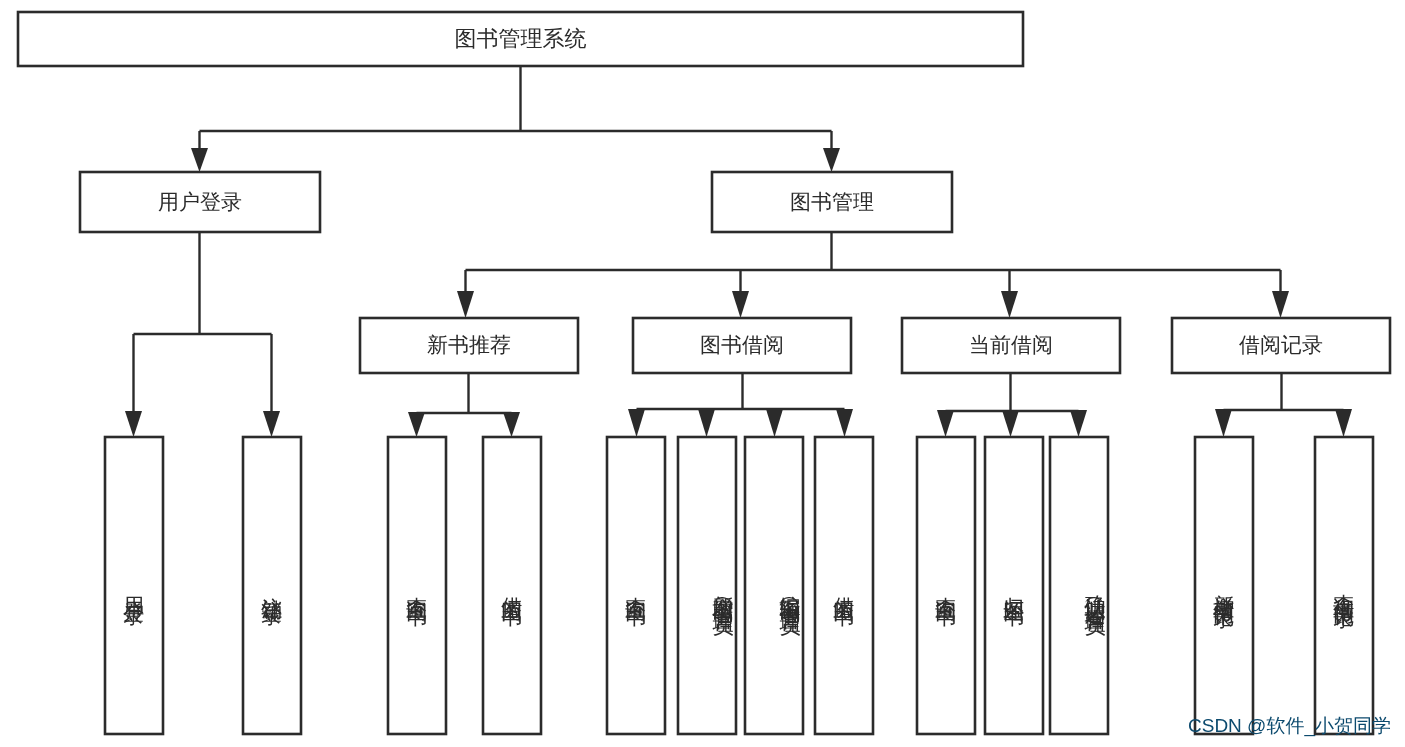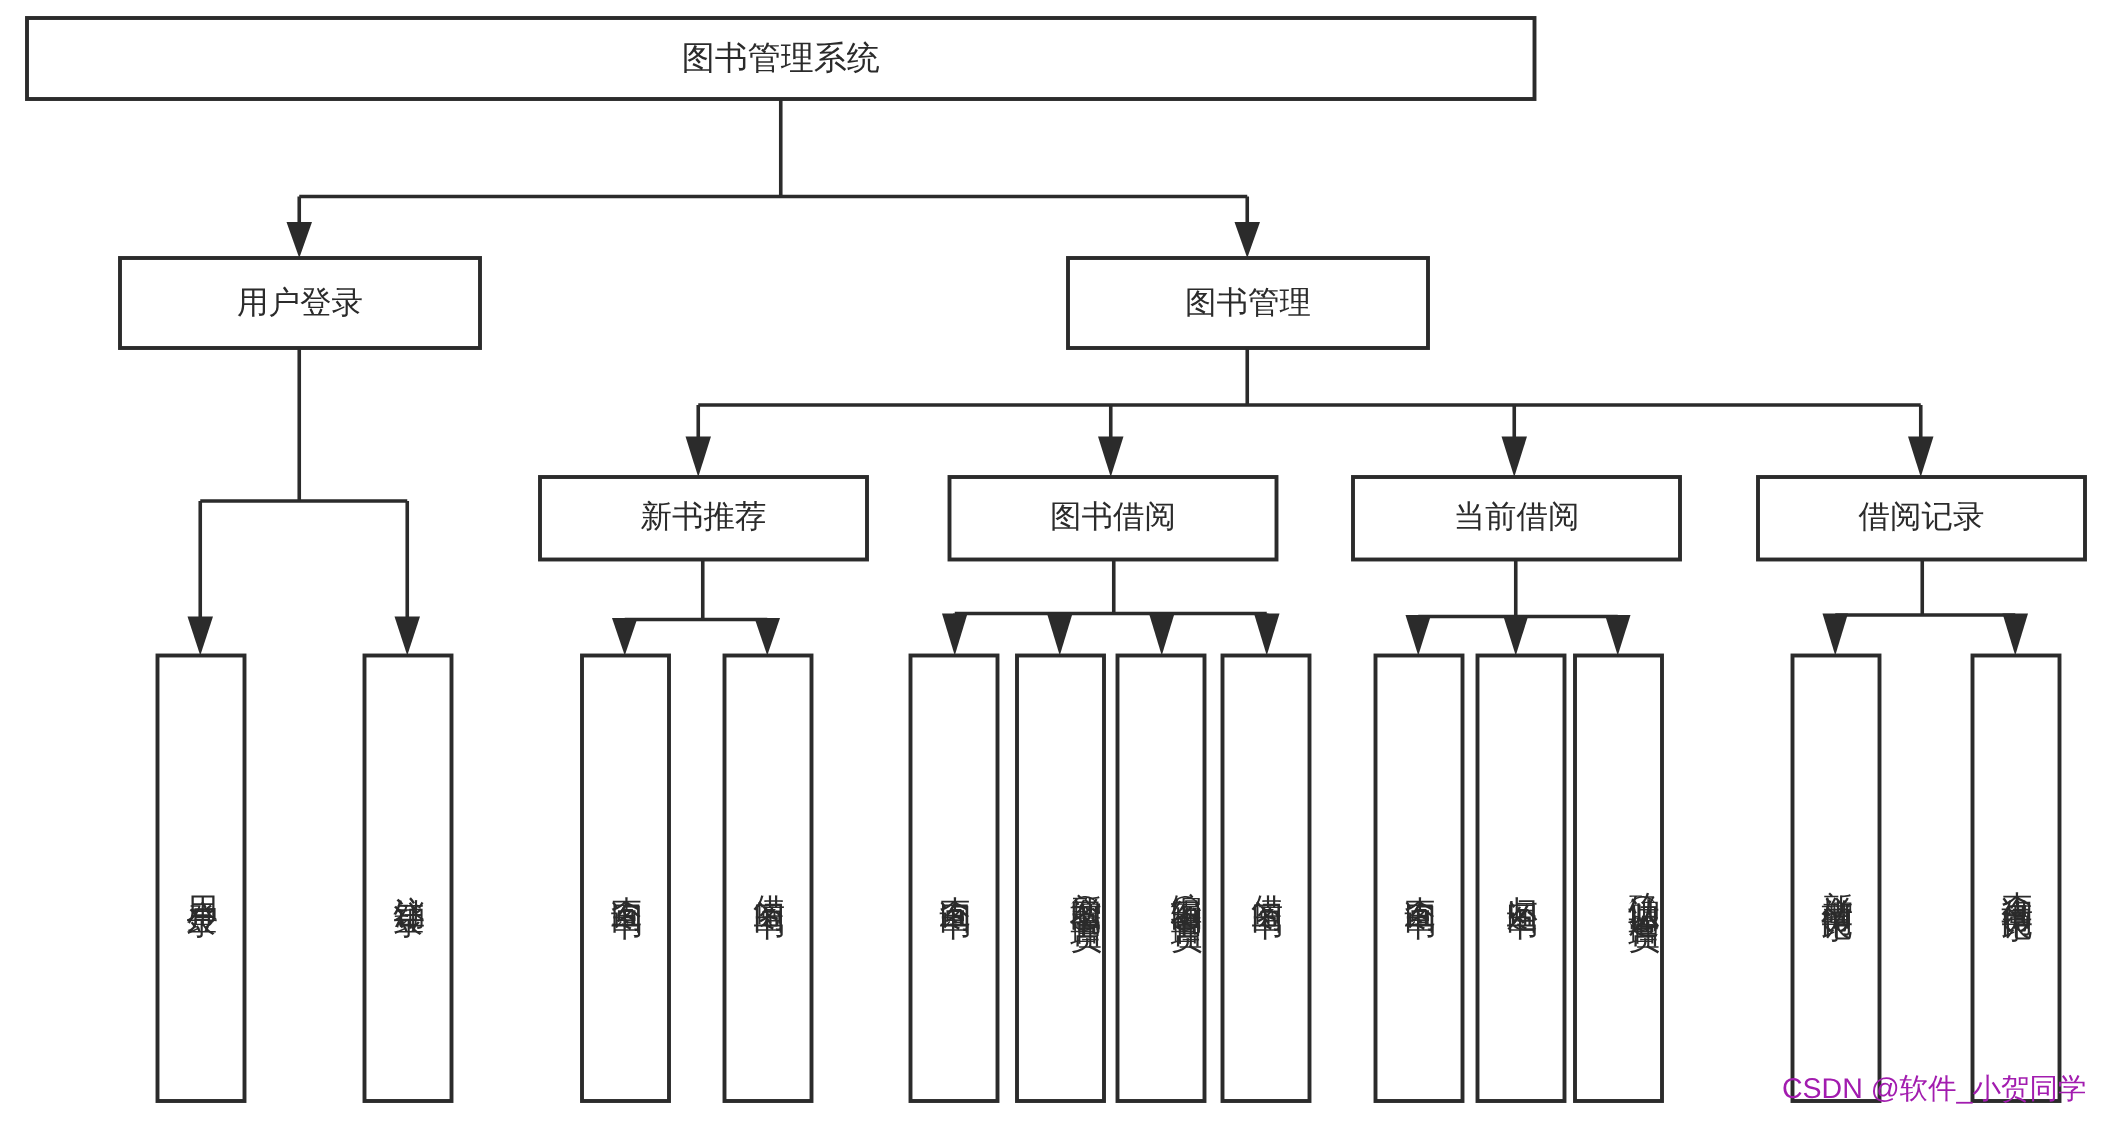--- a/index.html
+++ b/index.html
@@ -66,21 +66,21 @@
     display: flex;
     align-items: center;
     justify-content: center;
     pointer-events: none;
     user-select: none;
   }
   .watermark {
     position: absolute;
     font-family: "Liberation Sans", "DejaVu Sans", sans-serif;
     font-size: 19px;
-    color: #a21caf;
+    color: #0c4a6e;
     white-space: nowrap;
     user-select: none;
   }
 </style>
 </head>
 <body>
 
 <div id="diagram-root">
 
   <svg class="diagram-canvas" viewBox="0 0 1405 747" xmlns="http://www.w3.org/2000/svg">

